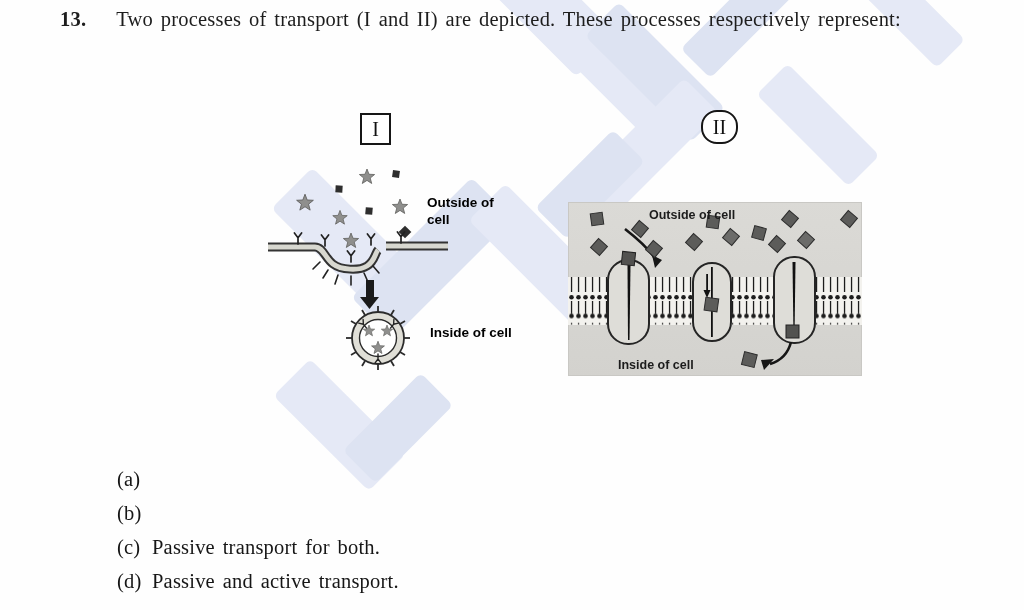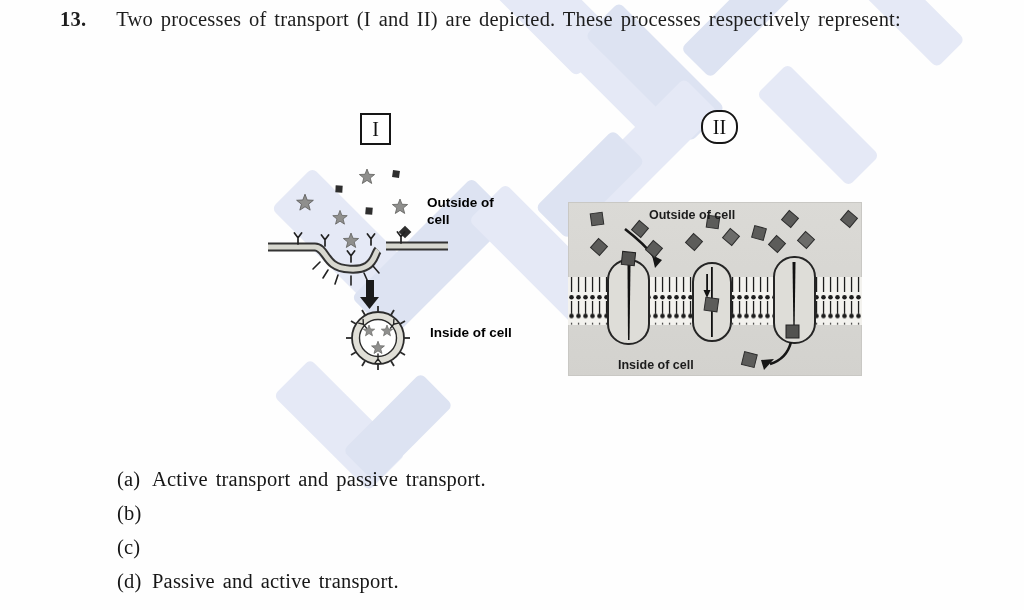--- a/index.html
+++ b/index.html
@@ -215,27 +215,27 @@
         </g>
       </svg>
       <div class="lbl outside2">Outside of cell</div>
       <div class="lbl inside2">Inside of cell</div>
     </div>
   </div>
 
   <div class="options">
     <div class="opt-row">
       <span class="opt-label">(a)</span>
-      <span class="opt-text">Active transport and passive transport.</span>
     </div>
     <div class="opt-row">
       <span class="opt-label">(b)</span>
     </div>
     <div class="opt-row">
       <span class="opt-label">(c)</span>
+      <span class="opt-text">Passive transport for both.</span>
     </div>
     <div class="opt-row">
       <span class="opt-label">(d)</span>
       <span class="opt-text">Passive and active transport.</span>
     </div>
   </div>
 
 </div>
 
 </body></html>

